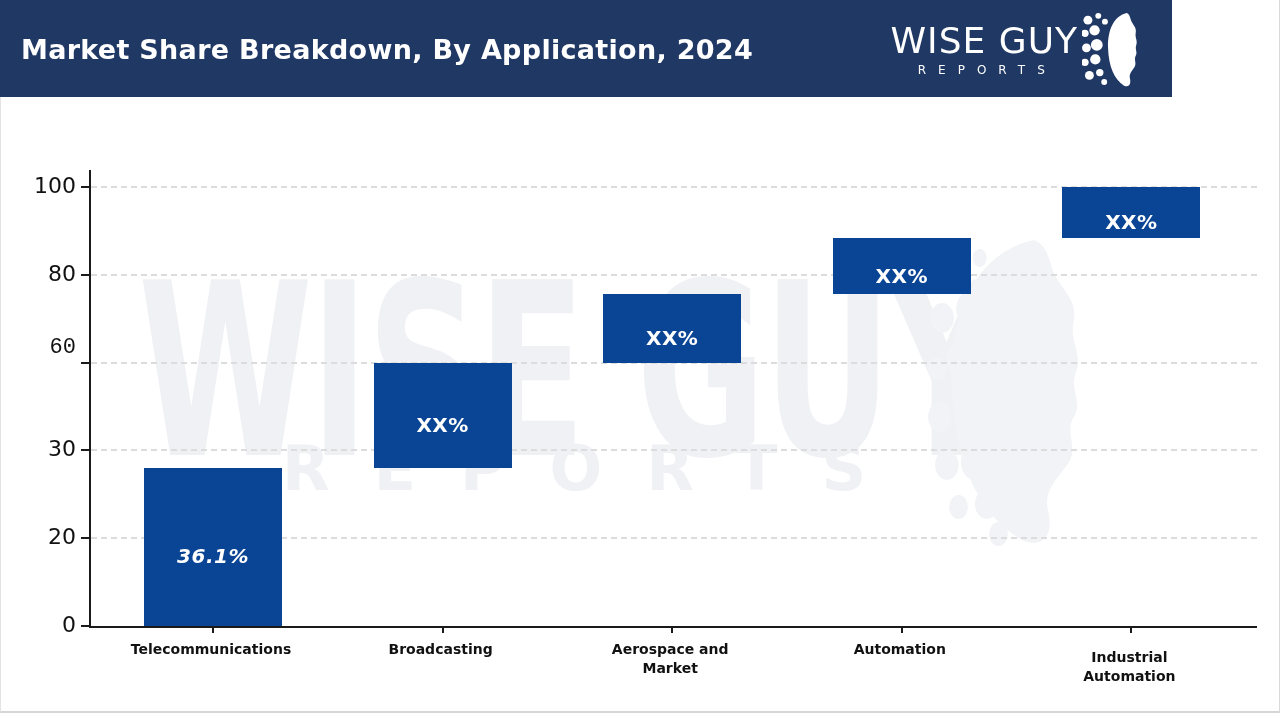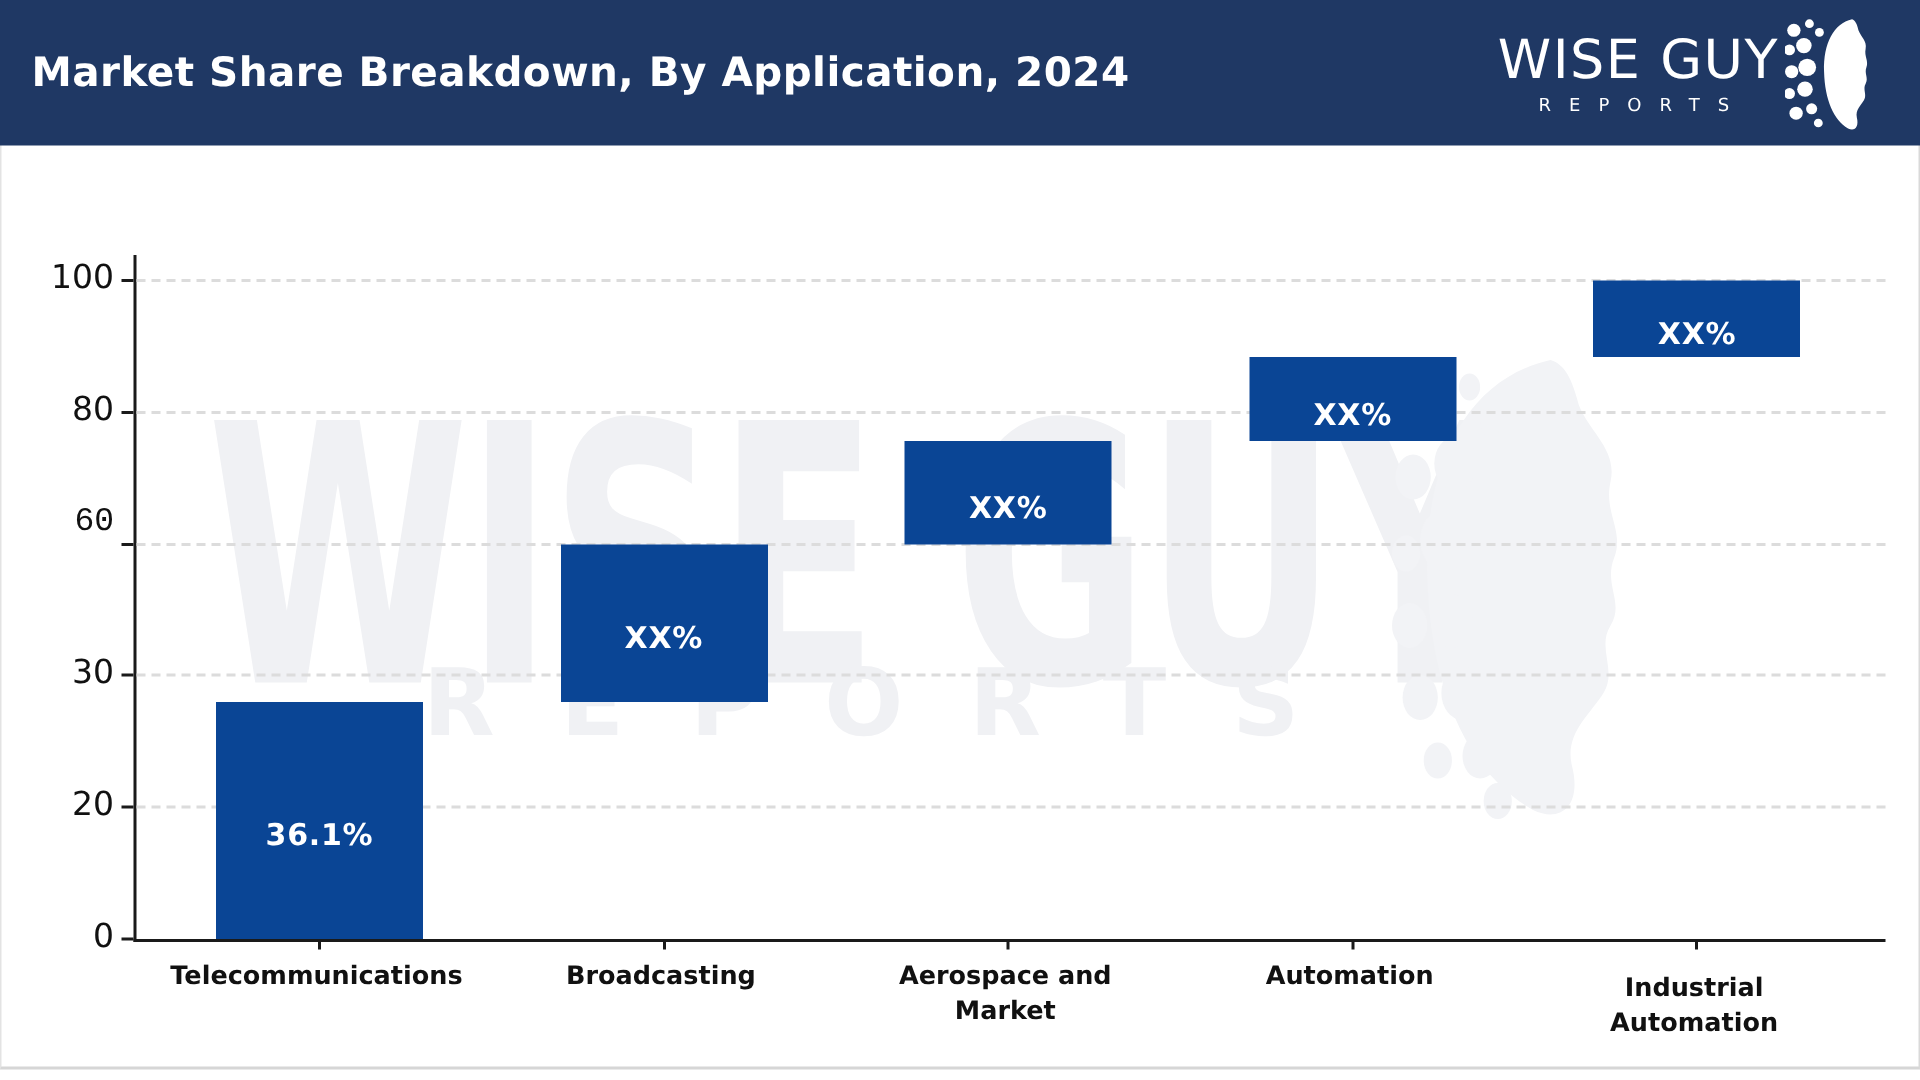--- a/index.html
+++ b/index.html
@@ -1,38 +1,38 @@
 <!DOCTYPE html>
 <html><head>
 <meta charset="utf-8">
 <style>
   html,body{margin:0;padding:0;background:#ffffff;}
   .page{position:relative;width:1280px;height:720px;background:#ffffff;overflow:hidden;
         font-family:"DejaVu Sans","Liberation Sans",sans-serif;}
   .card{position:absolute;left:0;top:0;width:1278px;height:711px;
         border-left:1px solid #e3e3e3;border-right:1px solid #d9d9d9;border-bottom:2px solid #d6d6d6;}
   
-  .header{position:absolute;left:0;top:0;width:1280px;height:97px;background:#1f3864;}
+  .header{position:absolute;left:0;top:0;width:1172px;height:97px;background:#1f3864;}
   .title{position:absolute;left:21px;top:50%;transform:translateY(-50%);
          color:#ffffff;font-size:27px;font-weight:bold;letter-spacing:.3px;white-space:nowrap;}
   .brand{position:absolute;right:16px;top:6px;width:240px;height:88px;color:#fff;}
   .brand-text{position:absolute;right:78px;top:14px;text-align:center;}
   .brand-line1{font-size:36px;font-weight:500;letter-spacing:1px;white-space:nowrap;}
   .brand-line2{font-size:12px;font-weight:400;letter-spacing:12px;margin-top:2px;margin-left:6px;white-space:nowrap;}
   .brand-face{position:absolute;right:0px;top:4px;}
   
   .plot{position:absolute;left:89px;top:170px;width:1166px;height:456px;
         border-left:2px solid #1a1a1a;border-bottom:2px solid #1a1a1a;}
   .gridline{position:absolute;left:0;width:100%;height:0;border-top:2px dashed #dcdcdc;}
   .bar{position:absolute;background:#0a4595;display:flex;align-items:center;justify-content:center;}
   .bar-label{color:#ffffff;font-weight:bold;font-size:20px;letter-spacing:.5px;margin-top:19px;}
   .ytick-label{position:absolute;left:12px;width:64px;text-align:right;font-size:22px;color:#111;}
   .ytick-mark{position:absolute;width:8px;height:2px;background:#1a1a1a;}
   .xtick-mark{position:absolute;width:2px;height:7px;background:#1a1a1a;}
-  .cat-label{position:absolute;width:230px;text-align:center;font-size:17px;font-weight:bold;
+  .cat-label{position:absolute;width:230px;text-align:center;font-size:14px;font-weight:bold;
              color:#111;line-height:1.35;}
   
   .wm{position:absolute;color:#f0f1f4;pointer-events:none;}
   .wm-line1{position:absolute;left:138px;top:252px;font-size:240px;font-weight:bold;letter-spacing:-4px;
             transform:scaleX(.66);transform-origin:left top;white-space:nowrap;line-height:1;}
   .wm-line2{position:absolute;left:282px;top:438px;font-size:62px;font-weight:bold;letter-spacing:44px;
             white-space:nowrap;line-height:1;}
   .wm-face{position:absolute;left:928px;top:228px;}
 </style>
 </head>
@@ -72,21 +72,21 @@
       <div class="gridline" style="top: 367.2px;"></div>
       <div class="ytick-mark" style="left: -10px; top: 367.2px;"></div>
       <div class="gridline" style="top: 279.4px;"></div>
       <div class="ytick-mark" style="left: -10px; top: 279.4px;"></div>
       <div class="gridline" style="top: 191.6px;"></div>
       <div class="ytick-mark" style="left: -10px; top: 191.6px;"></div>
       <div class="gridline" style="top: 103.8px;"></div>
       <div class="ytick-mark" style="left: -10px; top: 103.8px;"></div>
       <div class="gridline" style="top: 16px;"></div>
       <div class="ytick-mark" style="left: -10px; top: 16px;"></div>
-      <div class="bar" style="left: 53px; top: 297.521px; width: 138px; height: 158.479px; background: rgb(10, 69, 149);">
+      <div class="bar" style="left: 53px; top: 297.521px; width: 138px; height: 158.479px; background: rgb(10, 69, 149); font-style: italic;">
         <div class="bar-label" style="color: rgb(255, 255, 255);">36.1%</div>
       </div>
       <div class="xtick-mark" style="left: 121px; top: 456px;"></div>
       <div class="bar" style="left: 282.6px; top: 192.6px; width: 138px; height: 104.921px; background: rgb(10, 69, 149);">
         <div class="bar-label" style="color: rgb(255, 255, 255);">XX%</div>
       </div>
       <div class="xtick-mark" style="left: 350.6px; top: 456px;"></div>
       <div class="bar" style="left: 512.2px; top: 124.116px; width: 138px; height: 68.484px; background: rgb(10, 69, 149);">
         <div class="bar-label" style="color: rgb(255, 255, 255);">XX%</div>
       </div>

